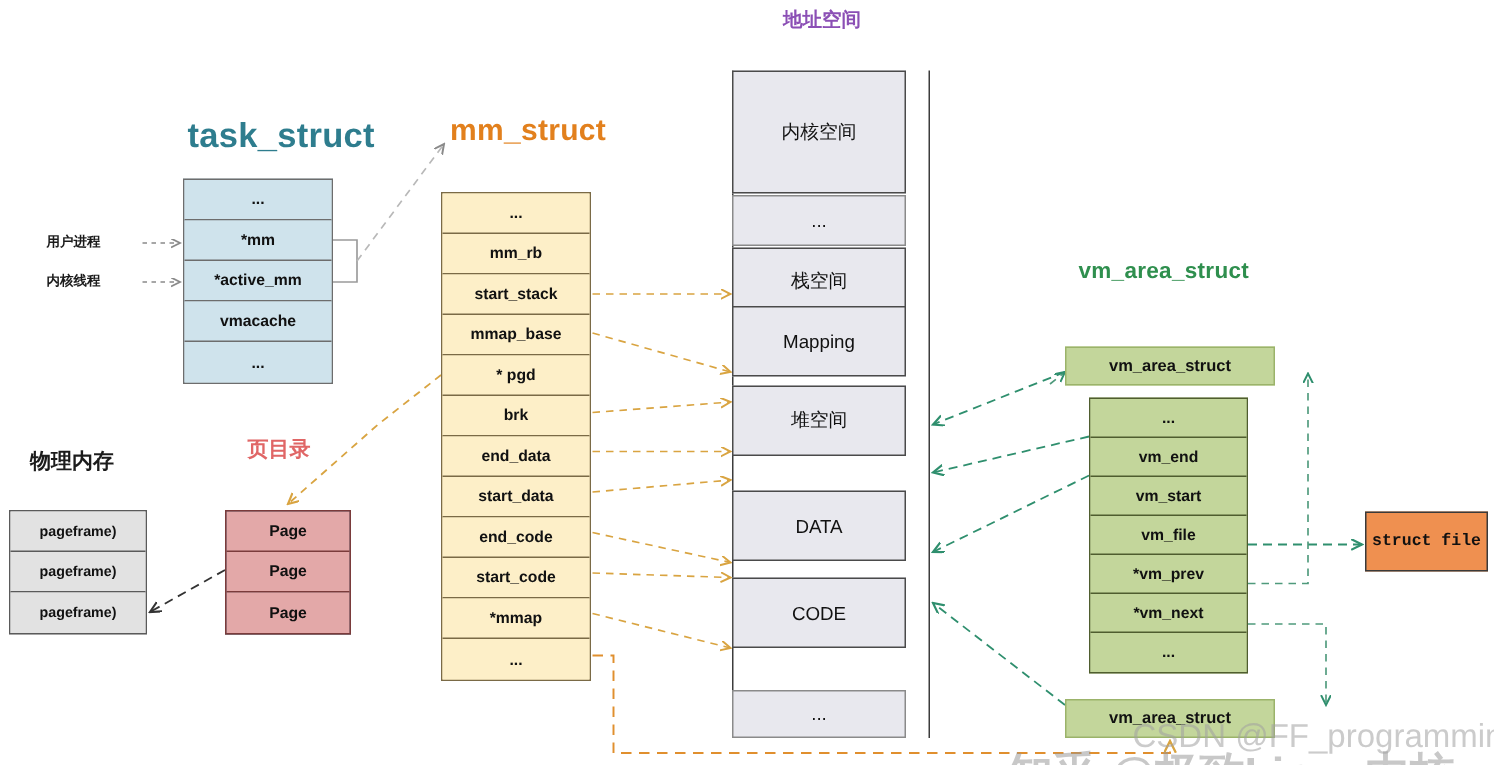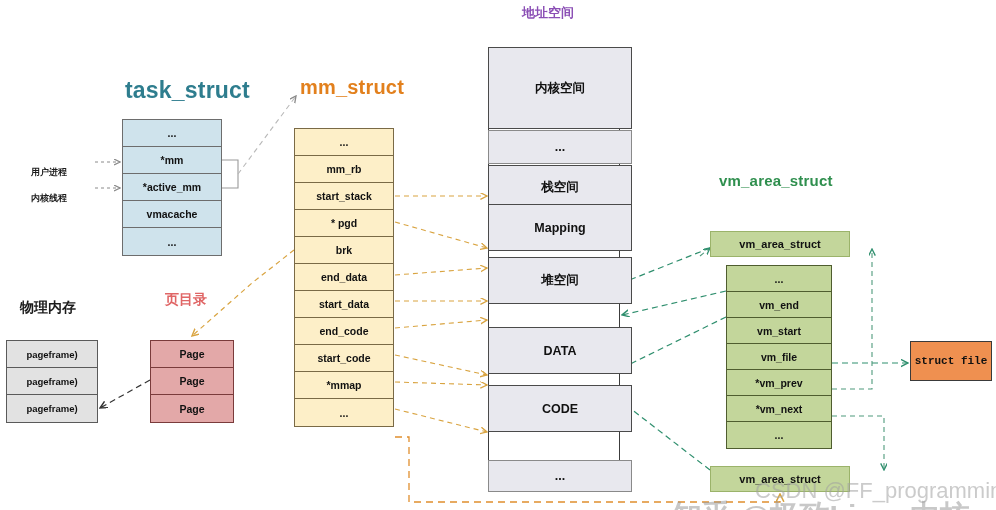--- a/index.html
+++ b/index.html
@@ -14,45 +14,45 @@
   
   .title{position:absolute;font-weight:bold;white-space:nowrap;}
   .t-task{left:125px;top:77px;font-size:23px;color:#2e7d8e;letter-spacing:.2px;}
   .t-mm{left:300px;top:76px;font-size:20px;color:#e2801d;letter-spacing:.2px;}
   .t-addr{left:522px;top:4px;font-size:13px;color:#8b4fb5;}
   .t-vma{left:719px;top:172px;font-size:15px;color:#2f8f4e;letter-spacing:.2px;}
   .t-phys{left:20px;top:299px;font-size:14px;color:#1b1b1b;}
   .t-pgdir{left:165px;top:291px;font-size:14px;color:#e06666;}
 
   
-  .sidelab{position:absolute;font-size:9px;font-weight:bold;color:#1b1b1b;white-space:nowrap;margin-top:11px;}
+  .sidelab{position:absolute;font-size:9px;font-weight:bold;color:#1b1b1b;white-space:nowrap;}
   .sl-user{left:31px;top:155px;}
   .sl-kern{left:31px;top:181px;}
 
   
   .col{position:absolute;box-sizing:border-box;}
   .cell{box-sizing:border-box;display:flex;align-items:center;justify-content:center;
         font-size:10.5px;color:#111;white-space:nowrap;}
 
   
   .col-task{left:122px;top:119px;width:100px;border:1.4px solid #6d6d6d;background:#cfe3ec;}
   .col-task .cell{height:27px;border-bottom:1px solid #6d6d6d;background:#cfe3ec;font-weight:bold;font-size:10.5px;}
   .col-task .cell:last-child{border-bottom:none;}
 
   
   .col-mm{left:294px;top:128px;width:100px;border:1.4px solid #7a6a46;background:#fdefc8;}
   .col-mm .cell{height:27px;border-bottom:1.2px solid #7a6a46;background:#fdefc8;font-weight:bold;}
   .col-mm .cell:last-child{border-bottom:none;}
 
   
   .addrwrap{position:absolute;left:488px;top:47px;width:132px;height:445px;}
-  .abox{position:absolute;left:0;width:144px;box-sizing:border-box;
+  .abox{position:absolute;left:0;width:116px;box-sizing:border-box;
         border:1.6px solid #4a4a4a;background:#e8e8ee;
         display:flex;align-items:center;justify-content:center;
-        font-size:12.5px;color:#111;font-weight:bold;}
+        font-size:12.5px;color:#111;font-weight:normal;}
   .abox.thin{border:1.2px solid #8a8a8a;}
   .aside{position:absolute;left:0;top:0;width:132px;height:445px;border-left:1.6px solid #3c3c3c;border-right:1.6px solid #3c3c3c;box-sizing:border-box;}
 
   
   .vma-head{position:absolute;left:710px;top:231px;width:140px;height:26px;box-sizing:border-box;
             background:#c3d69b;border:1px solid #9bb36a;display:flex;align-items:center;justify-content:center;
             font-size:11px;font-weight:bold;color:#111;}
   .vma-foot{position:absolute;left:710px;top:466px;width:140px;height:26px;box-sizing:border-box;
             background:#c3d69b;border:1px solid #9bb36a;display:flex;align-items:center;justify-content:center;
             font-size:11px;font-weight:bold;color:#111;}
@@ -175,20 +175,21 @@
     <div class="cell">*mm</div>
     <div class="cell">*active_mm</div>
     <div class="cell">vmacache</div>
     <div class="cell">...</div>
   </div>
 
   <div class="col col-mm">
     <div class="cell">...</div>
     <div class="cell">mm_rb</div>
     <div class="cell">start_stack</div>
+    <div class="cell">mmap_base</div>
     <div class="cell">* pgd</div>
     <div class="cell">brk</div>
     <div class="cell">end_data</div>
     <div class="cell">start_data</div>
     <div class="cell">end_code</div>
     <div class="cell">start_code</div>
     <div class="cell">*mmap</div>
     <div class="cell">...</div>
   </div>
 

